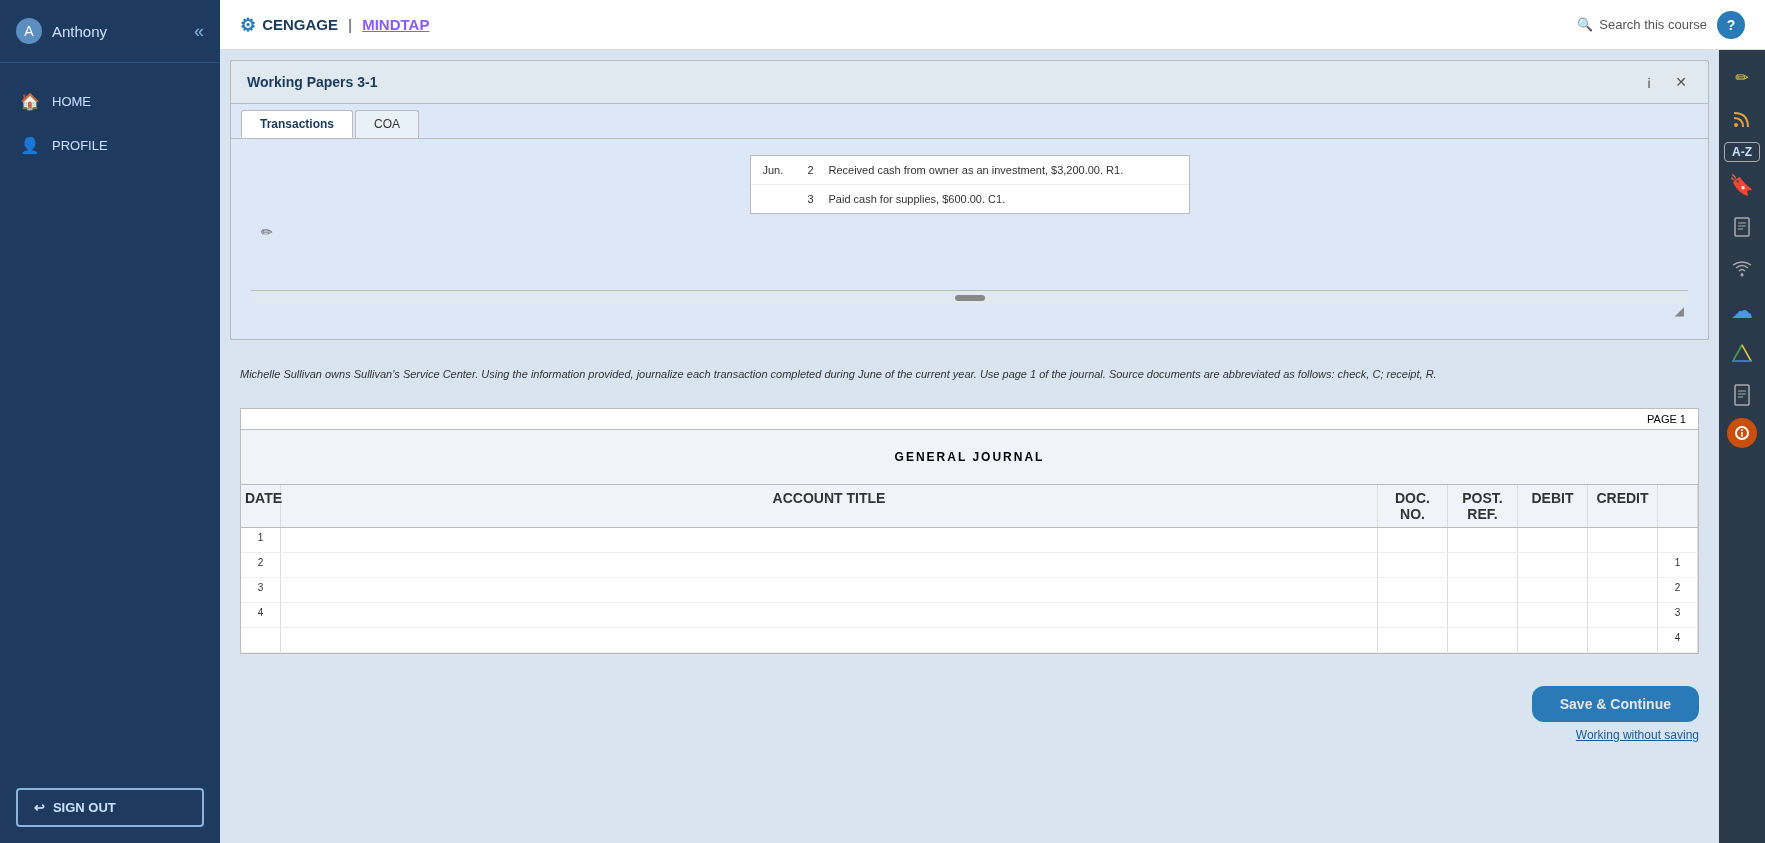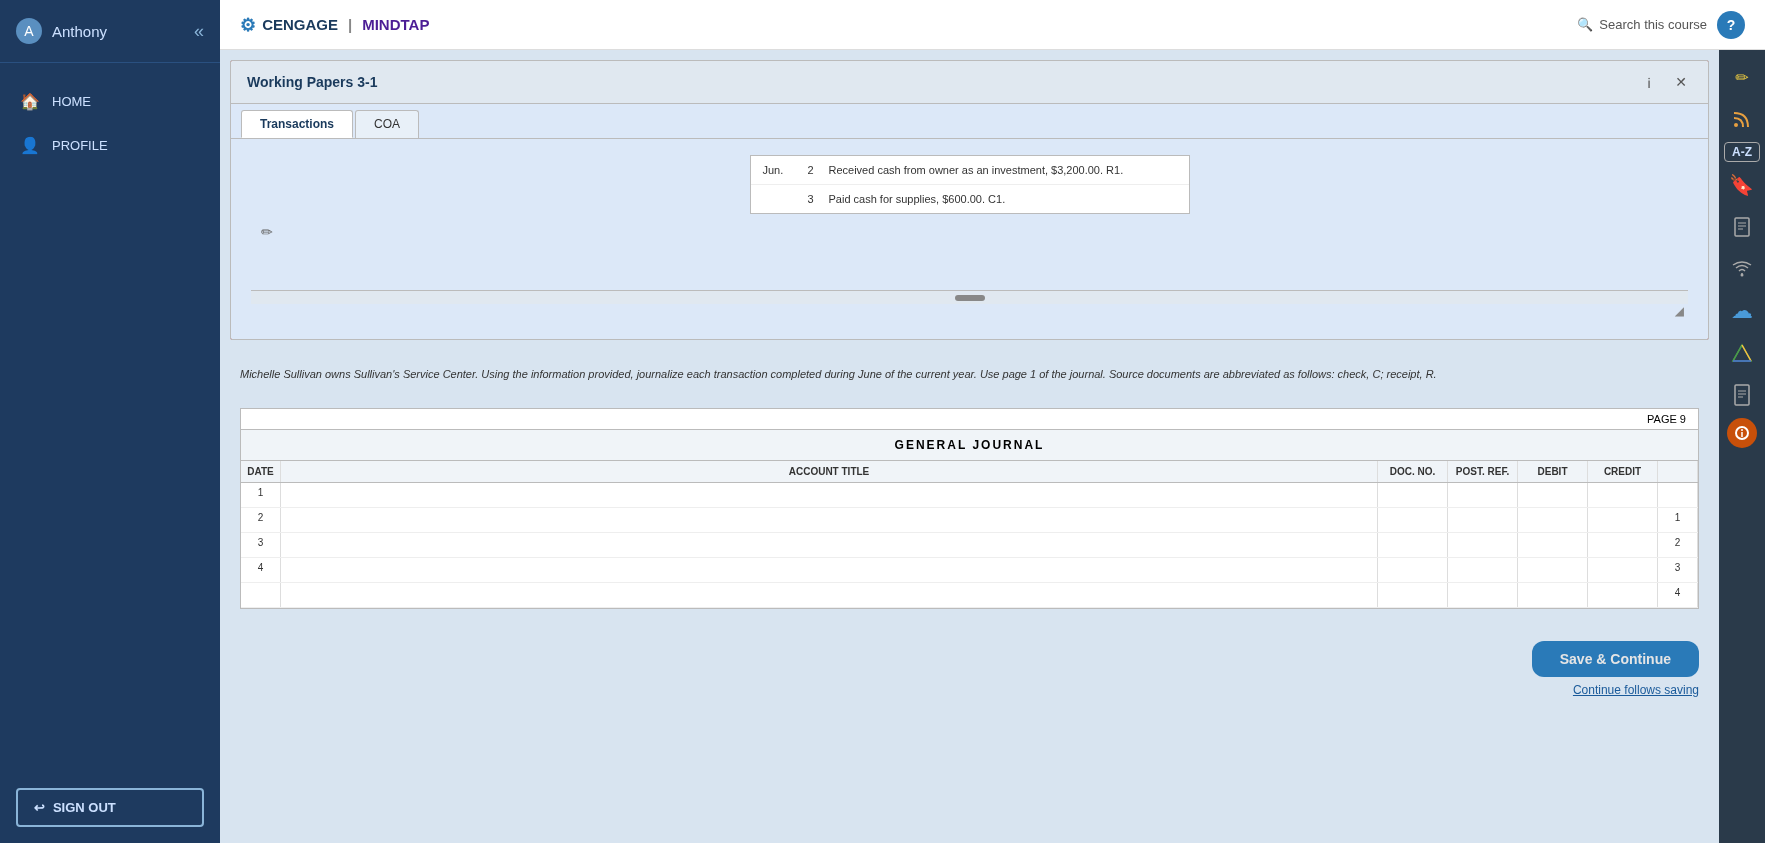--- a/index.html
+++ b/index.html
@@ -98,22 +98,23 @@
     }
     .topbar-logo {
       display: flex;
       align-items: center;
       gap: 6px;
       font-size: 15px;
       font-weight: bold;
       color: #1a3a5c;
     }
     .topbar-logo .mindtap-label {
-      color: #4c1d95;
-      font-weight: bold;
+      color: #8b5cf6;
+      font-weight: bold;
+      text-decoration: underline;
     }
     .topbar-logo .pipe {
       color: #888;
       margin: 0 4px;
     }
     .topbar-logo-icon {
       font-size: 18px;
       color: #2a7ab8;
     }
     .topbar-spacer { flex: 1; }
@@ -279,37 +280,37 @@
       background: white;
     }
     .journal-page-label {
       text-align: right;
       padding: 4px 12px;
       font-size: 11px;
       background: white;
     }
     .journal-title {
       text-align: center;
-      padding: 8px;
+      padding: 20px;
       font-size: 12px;
       font-weight: bold;
       border-top: 1px solid #bbb;
       border-bottom: 1px solid #bbb;
       background: #f0f4f8;
       letter-spacing: 2px;
     }
     .journal-headers {
       display: grid;
       grid-template-columns: 40px 1fr 70px 70px 70px 70px 40px;
       border-bottom: 1px solid #bbb;
       background: #f0f4f8;
     }
     .journal-header-cell {
       padding: 5px 4px;
-      font-size: 10px;
+      font-size: 14px;
       font-weight: bold;
       text-align: center;
       border-right: 1px solid #ddd;
       color: #333;
     }
     .journal-row {
       display: grid;
       grid-template-columns: 40px 1fr 70px 70px 70px 70px 40px;
       border-bottom: 1px solid #eee;
       min-height: 24px;
@@ -475,21 +476,21 @@
           <div class="scrollbar-area">
             <div class="scrollbar-thumb"></div>
           </div>
           <div class="resize-corner">◢</div>
         </div>
       </div>
 
       <div class="instructions">Michelle Sullivan owns Sullivan's Service Center. Using the information provided, journalize each transaction completed during June of the current year. Use page 1 of the journal. Source documents are abbreviated as follows: check, C; receipt, R.</div>
 
       <div class="journal-container">
-        <div class="journal-page-label">PAGE 9</div>
+        <div class="journal-page-label">PAGE 1</div>
         <div class="journal-title">GENERAL JOURNAL</div>
         <div class="journal-headers">
           <div class="journal-header-cell">DATE</div>
           <div class="journal-header-cell">ACCOUNT TITLE</div>
           <div class="journal-header-cell">DOC. NO.</div>
           <div class="journal-header-cell">POST. REF.</div>
           <div class="journal-header-cell">DEBIT</div>
           <div class="journal-header-cell">CREDIT</div>
           <div class="journal-header-cell"></div>
         </div>
@@ -536,21 +537,21 @@
           <div class="journal-cell"></div>
           <div class="journal-cell"></div>
           <div class="journal-cell"></div>
           <div class="journal-cell"></div>
           <div class="journal-cell journal-row-num-right">4</div>
         </div>
       </div>
 
       <div class="bottom-bar">
         <button class="save-continue-btn">Save &amp; Continue</button>
-        <button class="continue-no-save">Continue follows saving</button>
+        <button class="continue-no-save">Working without saving</button>
       </div>
 
     </div>
 
     <div class="right-toolbar">
       <div class="rt-btn pencil">✏</div>
       <div class="rt-btn rss" style="font-size:18px;">
         <svg width="22" height="22" viewBox="0 0 22 22">
           <circle cx="5" cy="17" r="2" fill="#e8a040"></circle>
           <path d="M3 10 Q12 10 12 19" stroke="#e8a040" fill="none" stroke-width="2"></path>

